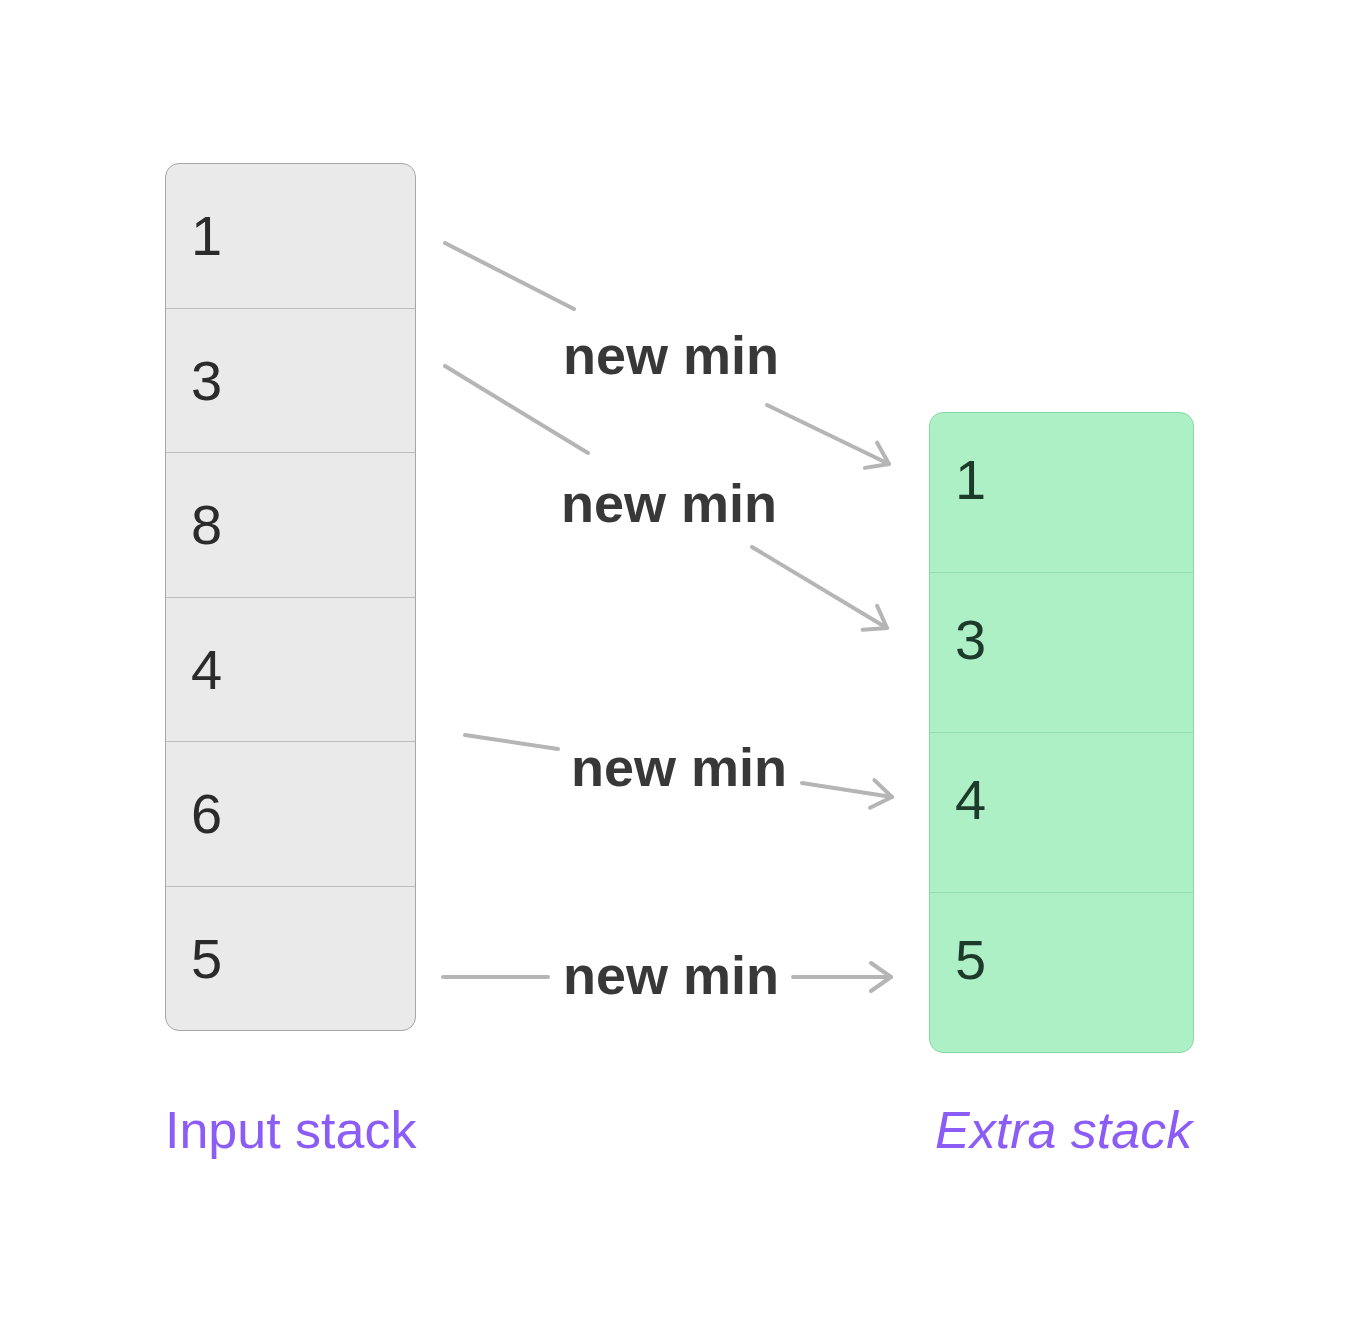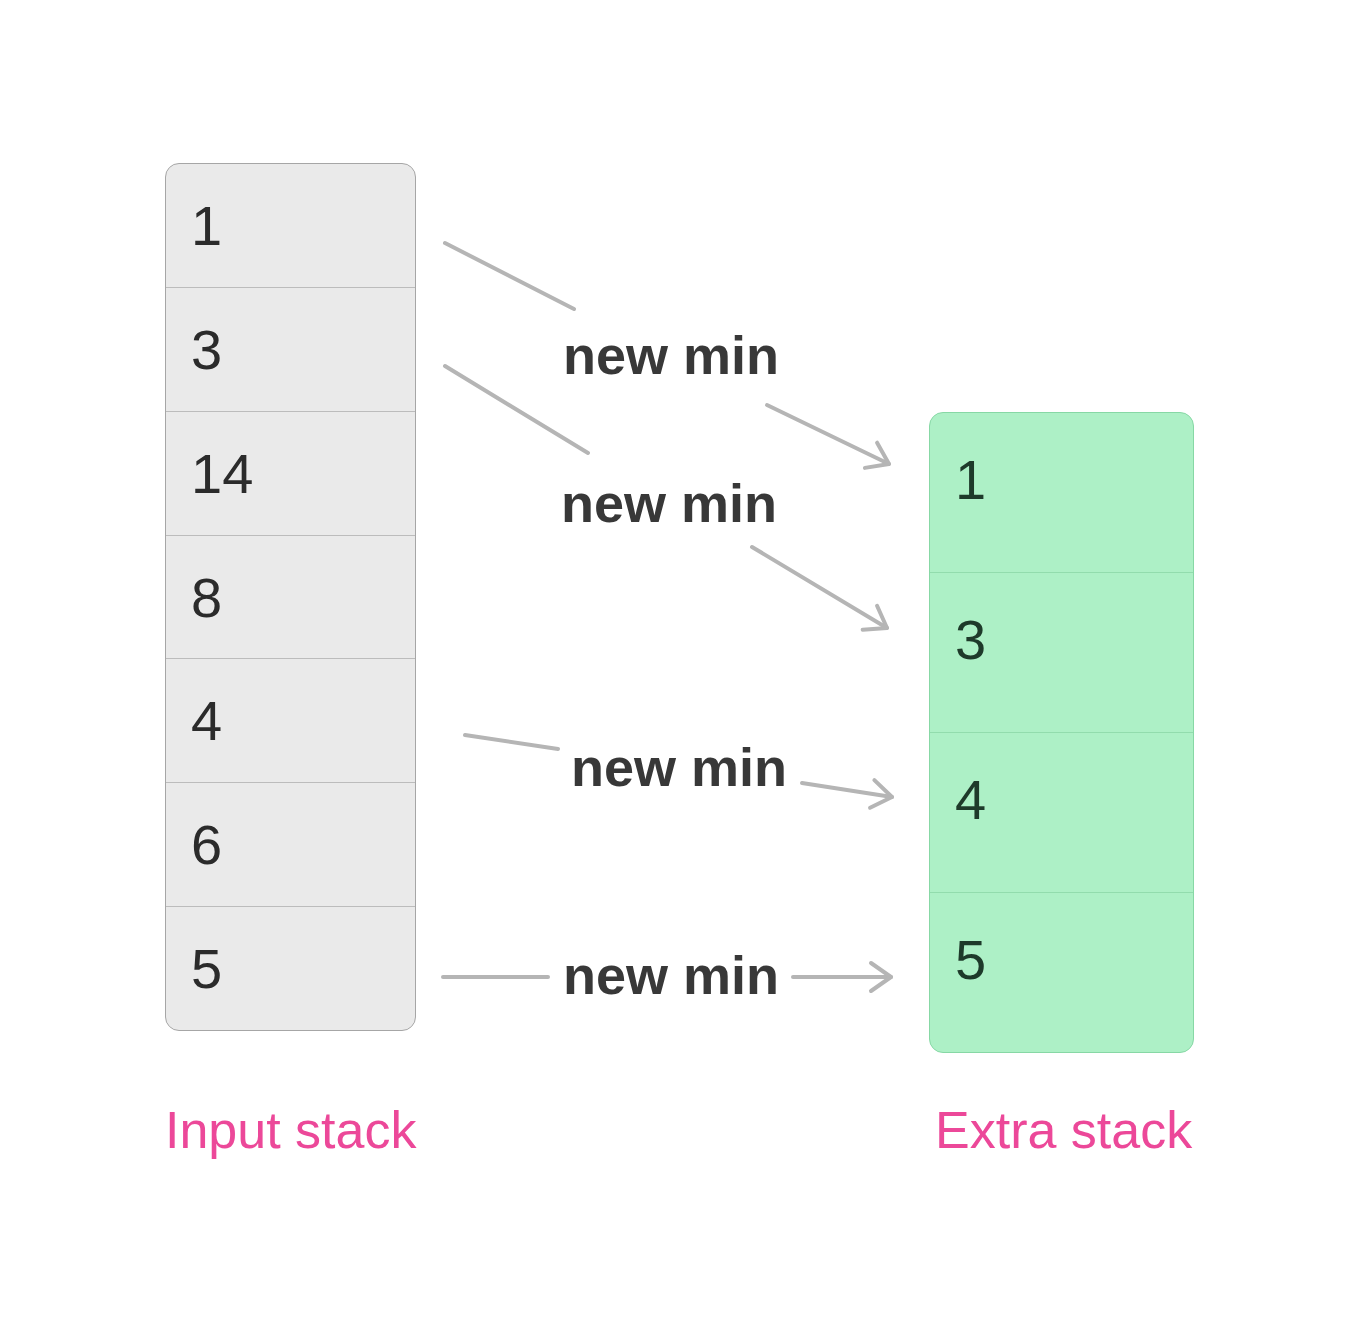--- a/index.html
+++ b/index.html
@@ -70,26 +70,26 @@
     line-height: 1;
     font-weight: bold;
   }
   .ann-1 { left: 671px; top: 355px; }
   .ann-2 { left: 669px; top: 503px; }
   .ann-3 { left: 679px; top: 767px; }
   .ann-4 { left: 671px; top: 975px; }
   .stack-label {
     position: absolute;
     font-size: 52px;
-    color: #ec4899;
+    color: #8b5cf6;
     line-height: 1;
     white-space: nowrap;
   }
   .input-label { left: 165px; top: 1104px; }
-  .extra-label { left: 935px; top: 1104px; }
+  .extra-label { left: 935px; top: 1104px; font-style: italic; }
 </style>
 </head>
 <body>
 
 <div class="canvas">
 
   <svg class="arrows-layer" viewBox="0 0 1358 1322" xmlns="http://www.w3.org/2000/svg">
     <defs>
       <marker id="ah" markerUnits="userSpaceOnUse" markerWidth="40" markerHeight="40" refX="24" refY="20" orient="auto">
         <path d="M4 6 L24 20 L4 34" fill="none" stroke="#b5b5b5" stroke-width="4" stroke-linecap="round" stroke-linejoin="round"></path>
@@ -118,23 +118,20 @@
   </svg>
 
   <div class="stack input-stack">
     <div class="cell">
         <span>1</span>
       </div>
     <div class="cell">
         <span>3</span>
       </div>
     <div class="cell">
-        <span>14</span>
-      </div>
-    <div class="cell">
         <span>8</span>
       </div>
     <div class="cell">
         <span>4</span>
       </div>
     <div class="cell">
         <span>6</span>
       </div>
     <div class="cell">
         <span>5</span>

